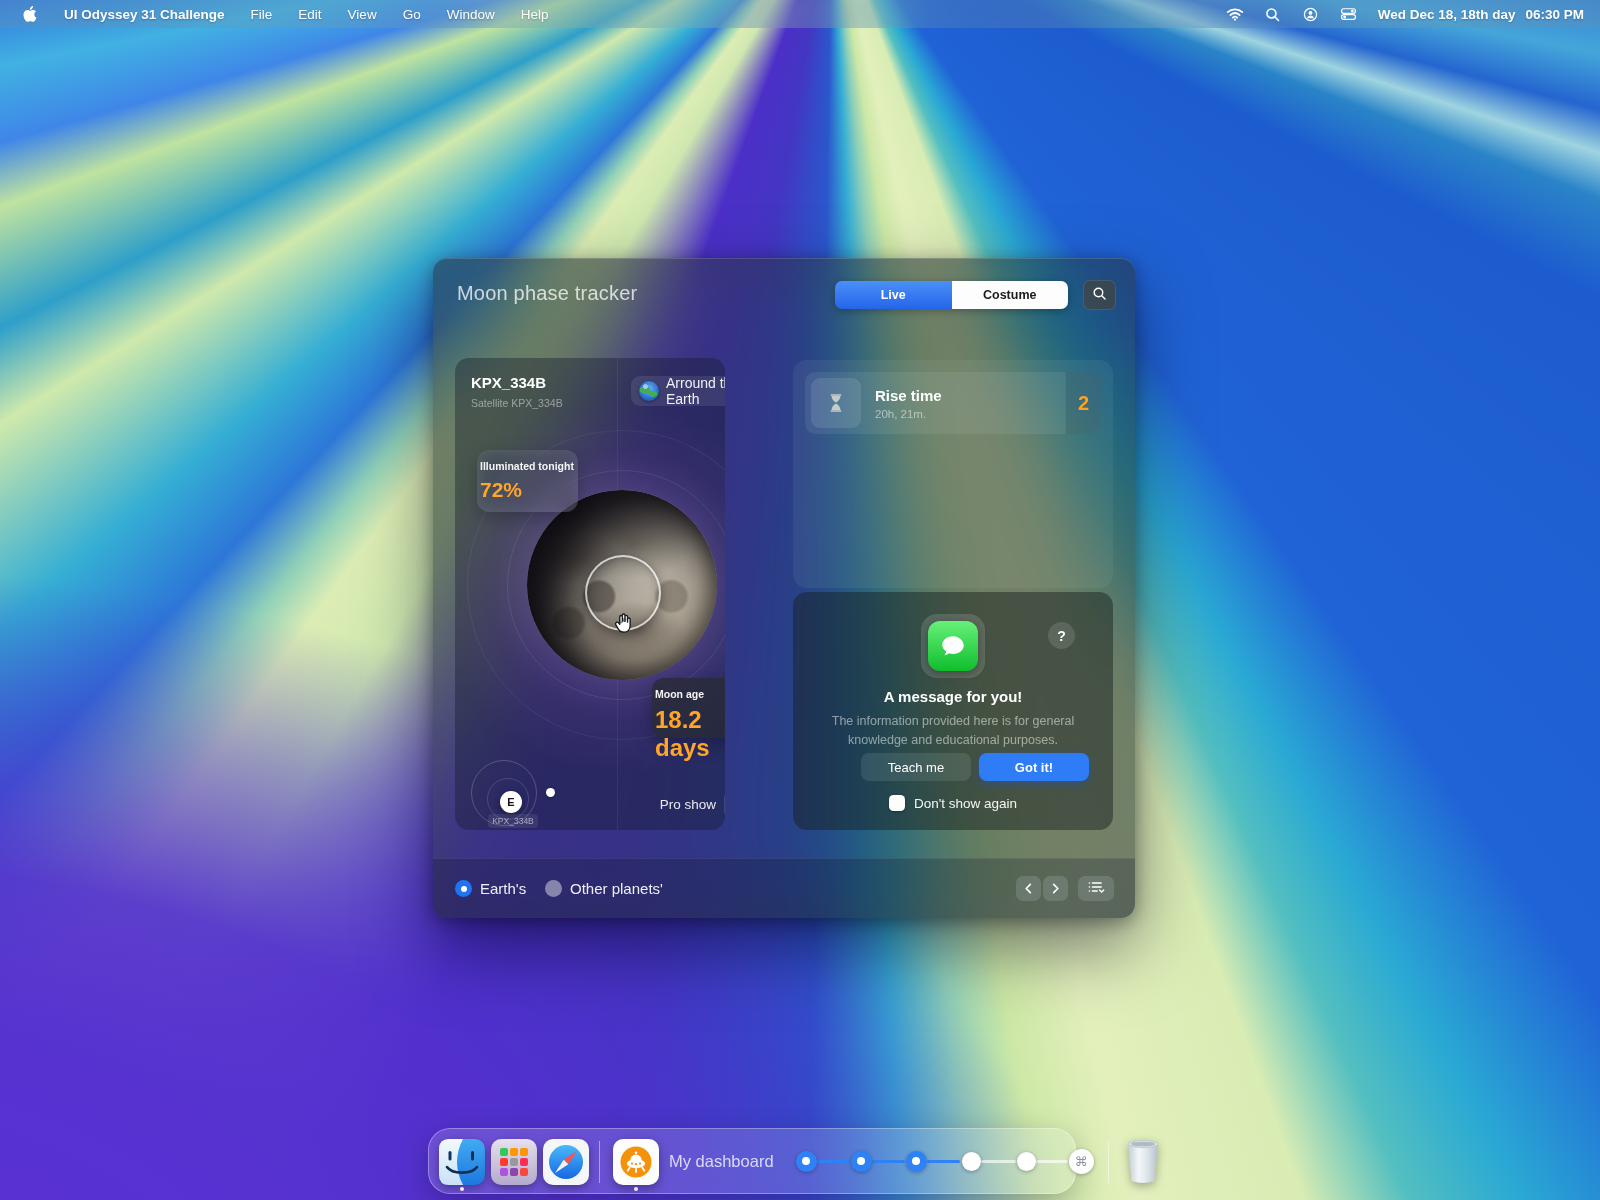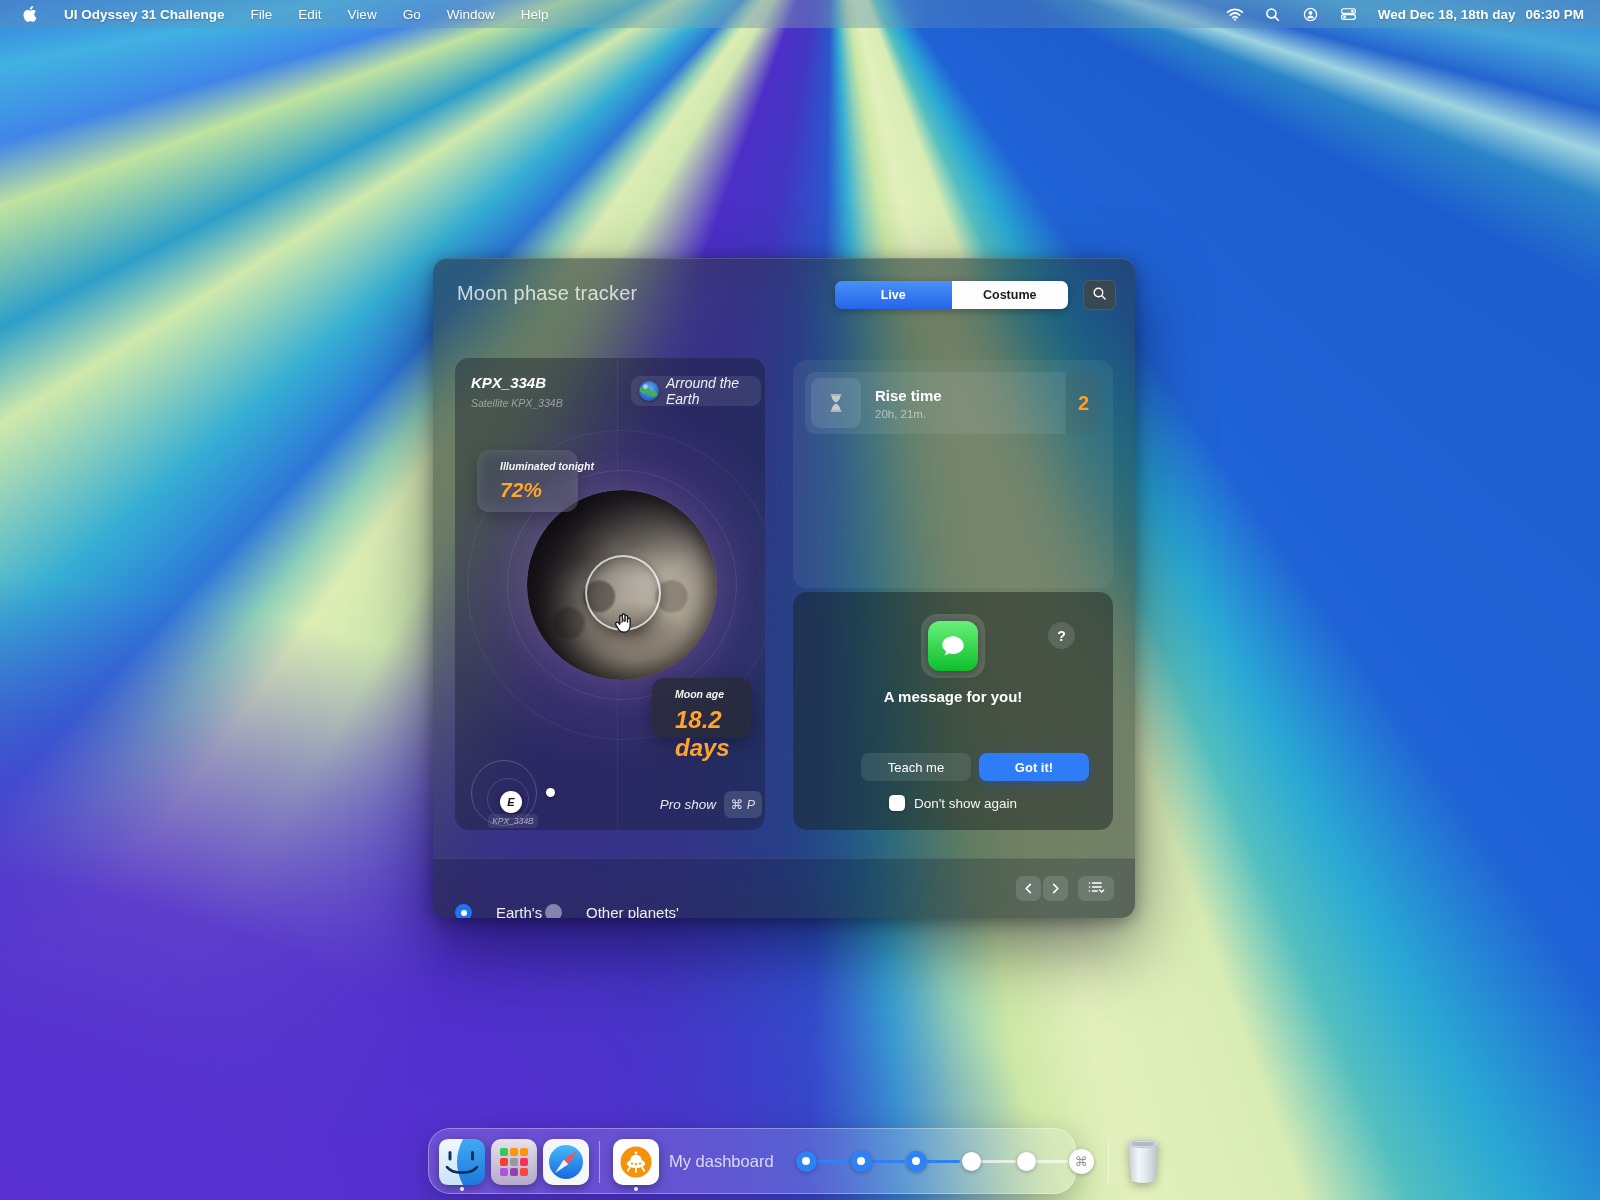--- a/index.html
+++ b/index.html
@@ -46,22 +46,22 @@
   .win-title { left:24px; top:24px; font-size:20px; color:rgba(255,255,255,.75); letter-spacing:.2px; }
   .seg { left:402px; top:23px; width:233px; height:28px; border-radius:7px; display:flex; overflow:hidden;
          box-shadow:0 2px 8px rgba(0,0,10,.3); font-size:12.5px; font-weight:600; }
   .seg-live { flex:1; background:linear-gradient(180deg,#4a90f8,#2465e8); color:#fff; display:flex; align-items:center; justify-content:center; }
   .seg-costume { flex:1; background:#fdfdfd; color:#1c1c1e; display:flex; align-items:center; justify-content:center; }
   .hdr-search { left:650px; top:22px; width:33px; height:30px; border-radius:7px;
                 background:rgba(62,72,74,.85); border:1px solid rgba(255,255,255,.10);
                 display:flex; align-items:center; justify-content:center; }
 
   
-  #left-card { left:22px; top:100px; width:310px; height:472px; border-radius:14px;
-               background:rgba(22,28,46,.40); overflow:hidden;font-style:italic; }
+  #left-card { left:22px; top:100px; width:270px; height:472px; border-radius:14px;
+               background:rgba(22,28,46,.40); overflow:hidden; }
   .lc-divider { left:162px; top:0; width:1px; height:472px; background:rgba(255,255,255,.06); }
   .sat-name { left:16px; top:16px; font-size:15px; font-weight:600; }
   .sat-sub  { left:16px; top:39px; font-size:10.5px; color:rgba(255,255,255,.45); }
   .orbit-badge { left:176px; top:18px; width:130px; height:30px; border-radius:9px;
                  background:rgba(255,255,255,.09); display:flex; align-items:center; gap:7px; padding:0 8px; }
   .earth { width:20px; height:20px; border-radius:50%; flex:0 0 auto;
     background:
       radial-gradient(circle at 32% 28%, rgba(255,255,255,.5) 0 11%, transparent 13%),
       radial-gradient(ellipse 46% 30% at 30% 46%, #3fae57 0 58%, transparent 62%),
       radial-gradient(ellipse 36% 26% at 70% 64%, #3fae57 0 58%, transparent 62%),
@@ -87,21 +87,21 @@
     box-shadow: inset 30px 26px 45px 4px rgba(12,10,16,.95),
                 inset 60px 50px 80px rgba(20,16,22,.35),
                 inset -6px -8px 20px rgba(30,26,24,.5),
                 0 0 50px rgba(190,160,210,.14); }
   #moon-ring { left:130px; top:197px; width:76px; height:76px; border-radius:50%;
                border:2.5px solid rgba(255,255,255,.68);
                box-shadow:0 3px 12px rgba(0,0,0,.45), inset 0 0 10px rgba(0,0,0,.25);
                background:rgba(255,255,255,.04); }
   #hand-cursor { left:155px; top:252px; width:26px; height:26px; }
 
-  .chip { border-radius:12px; padding:10px 23px; }
+  .chip { border-radius:12px; padding:10px 3px; }
   #illum-chip { left:22px; top:92px; width:101px; height:62px; background:rgba(230,238,255,.14);
                 -webkit-backdrop-filter:blur(8px); backdrop-filter:blur(8px);
                 box-shadow:0 6px 18px rgba(0,0,10,.25); }
   .chip-label { font-size:10.5px; font-weight:700; color:rgba(255,255,255,.95); white-space:nowrap; }
   .chip-value { margin-top:6px; font-size:21px; font-weight:700; color:#ffa528; }
   #age-chip { left:197px; top:320px; width:99px; height:60px; background:rgba(40,42,54,.80);
               box-shadow:0 6px 18px rgba(0,0,10,.3); }
   #age-chip .chip-value { font-size:24px; }
 
   .orb { border-radius:50%; border:1px solid rgba(255,255,255,.20); }
@@ -153,21 +153,21 @@
   .chk-box { width:16px; height:16px; border-radius:4.5px; background:#fdfdfd; box-shadow:0 1px 3px rgba(0,0,0,.3); }
   .chk-label { font-size:13.5px; color:rgba(255,255,255,.95); }
 
   
   #win-footer { left:0; top:600px; width:702px; height:60px; background:rgba(16,20,38,.25);
                 border-top:1px solid rgba(255,255,255,.08); }
   .radio { border-radius:50%; width:17px; height:17px; position:relative; }
   .radio.sel { background:#1f74f0; }
   .radio.sel::after { content:""; position:absolute; left:5.5px; top:5.5px; width:6px; height:6px; border-radius:50%; background:#fff; }
   .radio.unsel { background:rgba(205,205,222,.55); }
-  .radio-grp { position:absolute; display:flex; align-items:center; gap:24px;margin-top:24px; }
+  .radio-grp { position:absolute; display:flex; align-items:center; gap:8px; }
   .radio-label { font-size:15px; color:rgba(255,255,255,.92); }
   .nav-btn { width:25px; height:25px; border-radius:7px; background:rgba(212,225,235,.16);
              display:flex; align-items:center; justify-content:center; }
   .list-btn { width:36px; height:25px; border-radius:7px; background:rgba(212,225,235,.16);
               display:flex; align-items:center; justify-content:center; }
 
   
   #dock { left:428px; top:1128px; width:648px; height:66px; border-radius:22px;
           background:rgba(235,240,252,.17); border:1px solid rgba(255,255,255,.32);
           -webkit-backdrop-filter:blur(24px); backdrop-filter:blur(24px);
@@ -322,20 +322,21 @@
     <div id="msg-card" class="abs">
       <div class="abs msg-frame">
         <div class="msg-app">
           <svg width="30" height="30" viewBox="0 0 24 24">
               <path d="M12 4.2c-4.8 0-8.6 3-8.6 6.8 0 2.1 1.2 4 3.1 5.2-.1 1.1-.5 2.4-1.6 3.2 1.7-.2 3-.9 3.9-1.6 1 .3 2.1.5 3.2.5 4.8 0 8.6-3.1 8.6-6.8S16.8 4.2 12 4.2z" fill="#fff"></path>
             </svg>
         </div>
       </div>
       <div class="abs help-btn">?</div>
       <div class="abs msg-title">A message for you!</div>
+      <div class="abs msg-body">The information provided here is for general knowledge and educational purposes.</div>
       <div class="abs btn btn-secondary">Teach me</div>
       <div class="abs btn btn-primary">Got it!</div>
       <div class="abs chk-row">
         <span class="chk-box"></span>
         <span class="chk-label">Don't show again</span>
       </div>
     </div>
 
     <div id="win-footer" class="abs">
       <div class="radio-grp" style="left:22px; top:21px;">

